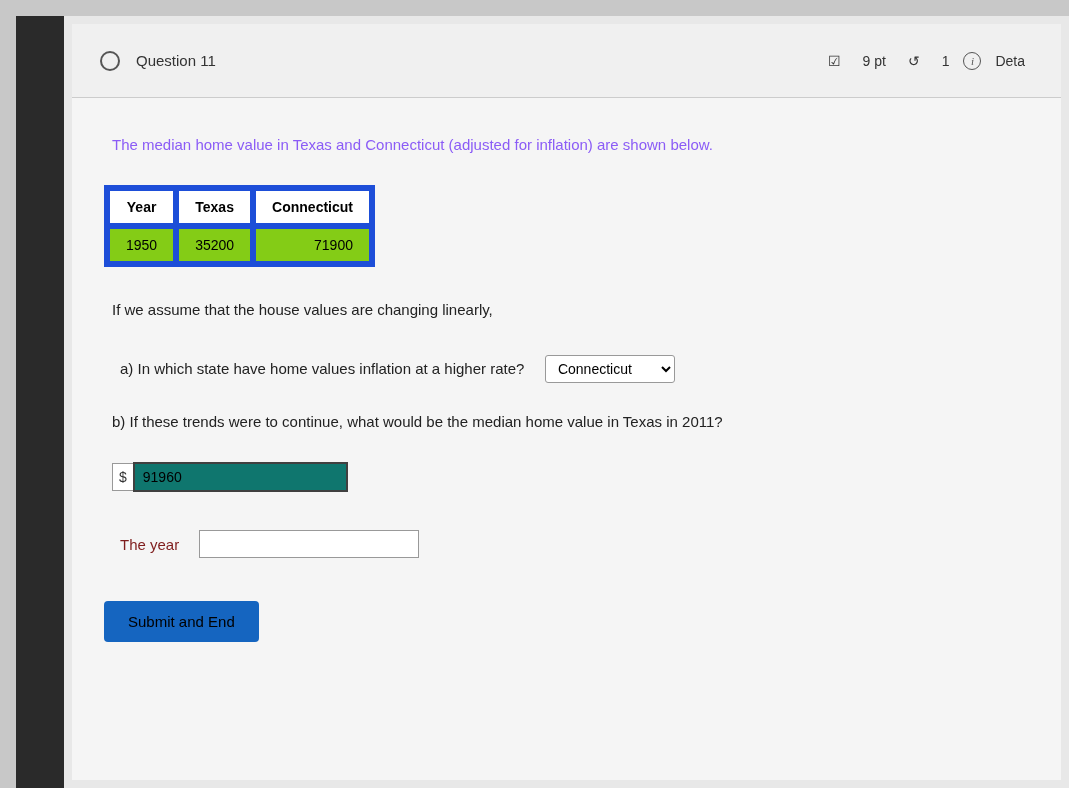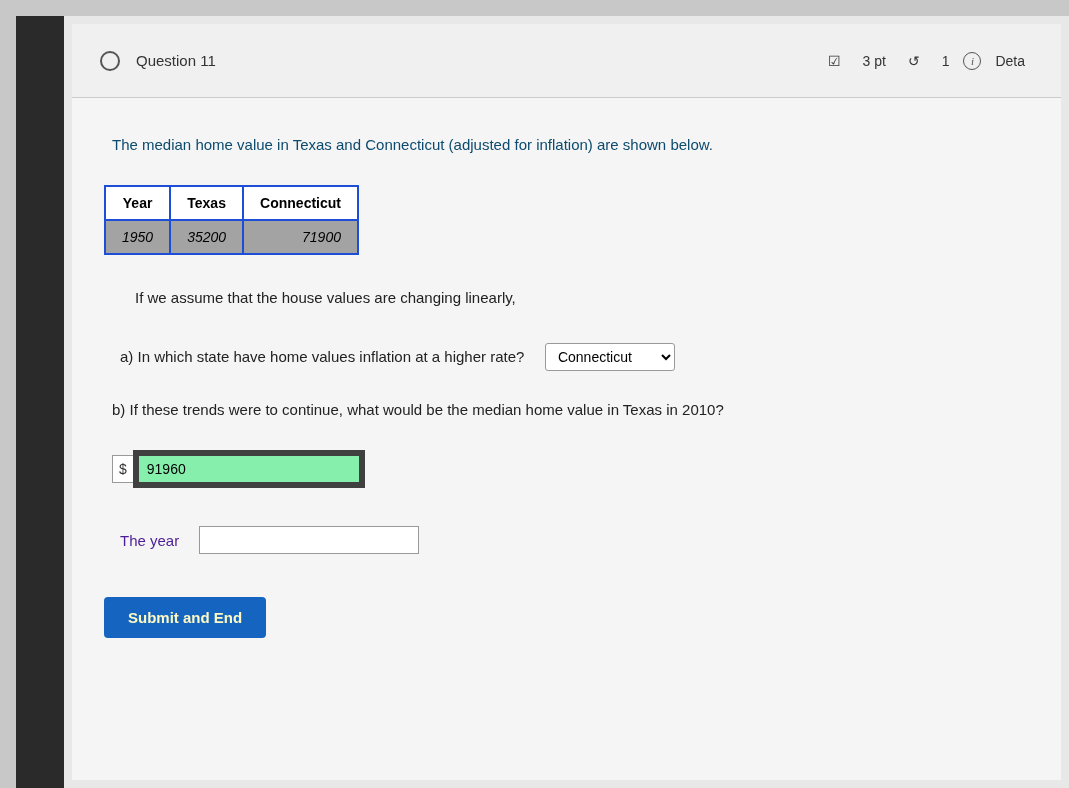--- a/index.html
+++ b/index.html
@@ -66,66 +66,64 @@
 
     .content-area {
       flex: 1;
       padding: 28px 32px 20px 32px;
       overflow-y: auto;
       background: #f5f5f5;
     }
 
     .question-text {
       font-size: 15px;
-      color: #0c4a6e;
+      color: #8b5cf6;
       margin-bottom: 20px;
       line-height: 1.5;
     }
 
     .data-table {
       border-collapse: collapse;
       margin-bottom: 24px;
     }
 
     .data-table th,
     .data-table td {
-      border: 2px solid #1d4ed8;
+      border: 6px solid #1d4ed8;
       padding: 8px 16px;
       text-align: right;
       font-size: 14px;
     }
 
     .data-table th {
       font-weight: bold;
       text-align: center;
       background: #fff;
     }
 
     .data-table td:first-child {
       text-align: center;
     }
 
     .data-table td {
-      background: #a3a3a3;
-      font-style: italic;
+      background: #84cc16;
     }
 
     .sub-question {
       font-size: 15px;
       color: #222;
       margin-bottom: 12px;
       line-height: 1.5;
     }
 
     .assumption-text {
       font-size: 15px;
       color: #222;
       margin-bottom: 18px;
       line-height: 1.5;
-      margin-left: 23px;
     }
 
     .select-dropdown {
       border: 1px solid #999;
       border-radius: 3px;
       padding: 4px 24px 4px 8px;
       font-size: 14px;
       background: #fff;
       appearance: auto;
       cursor: pointer;
@@ -135,48 +133,48 @@
     .dollar-prefix {
       border: 1px solid #999;
       border-right: none;
       background: #fff;
       padding: 5px 6px;
       font-size: 14px;
       color: #333;
     }
 
     .text-input {
-      border: 6px solid #404040;
+      border: 2px solid #404040;
       padding: 5px 8px;
       font-size: 14px;
-      background: #86efac;
-      width: 232px;
+      background: #0f766e;
+      width: 215px;
     }
 
     .text-input-plain {
       border: 1px solid #999;
       padding: 5px 8px;
       font-size: 14px;
       background: #fff;
       width: 220px;
     }
 
     .year-label {
       font-size: 15px;
-      color: #4c1d95;
+      color: #7f1d1d;
       margin-right: 6px;
     }
 
     .submit-button {
       background: #1565c0;
-      color: #fef9c3;
+      color: #000000;
       border: none;
       padding: 12px 24px;
       font-size: 15px;
-      font-weight: bold;
+      font-weight: normal;
       border-radius: 4px;
       cursor: pointer;
       margin-top: 8px;
     }
 
     .part-b-row {
       display: flex;
       align-items: center;
       margin-bottom: 20px;
     }
@@ -214,21 +212,21 @@
 
 <div class="main-content">
 
   <div class="header-bar">
     <div class="question-label">
       <span class="circle-icon"></span>
       <span>Question 11</span>
     </div>
     <div class="header-right">
       <span class="checkmark-icon">☑</span>
-      <span>3 pt</span>
+      <span>9 pt</span>
       <span>↺</span>
       <span>1</span>
       <span class="info-icon">i</span>
       <span>Deta</span>
     </div>
   </div>
 
   <div class="content-area">
 
     <p class="question-text">The median home value in Texas and Connecticut (adjusted for inflation) are shown below.</p>
@@ -254,21 +252,21 @@
 
     <p class="sub-question">
       <span>a) In which state have home values inflation at a higher rate?</span>
       &nbsp;
       <select class="select-dropdown">
         <option value="Texas">Texas</option>
         <option value="Connecticut" selected="">Connecticut</option>
       </select>
     </p>
 
-    <p class="sub-question">b) If these trends were to continue, what would be the median home value in Texas in 2010?</p>
+    <p class="sub-question">b) If these trends were to continue, what would be the median home value in Texas in 2011?</p>
 
     <div class="part-b-row">
       <span class="dollar-prefix">$</span>
       <input type="text" class="text-input" value="91960" style="">
     </div>
 
 
     <div class="part-c-answer">
       <span class="year-label">The year</span>
       <input type="text" class="text-input-plain" value="" style="">

